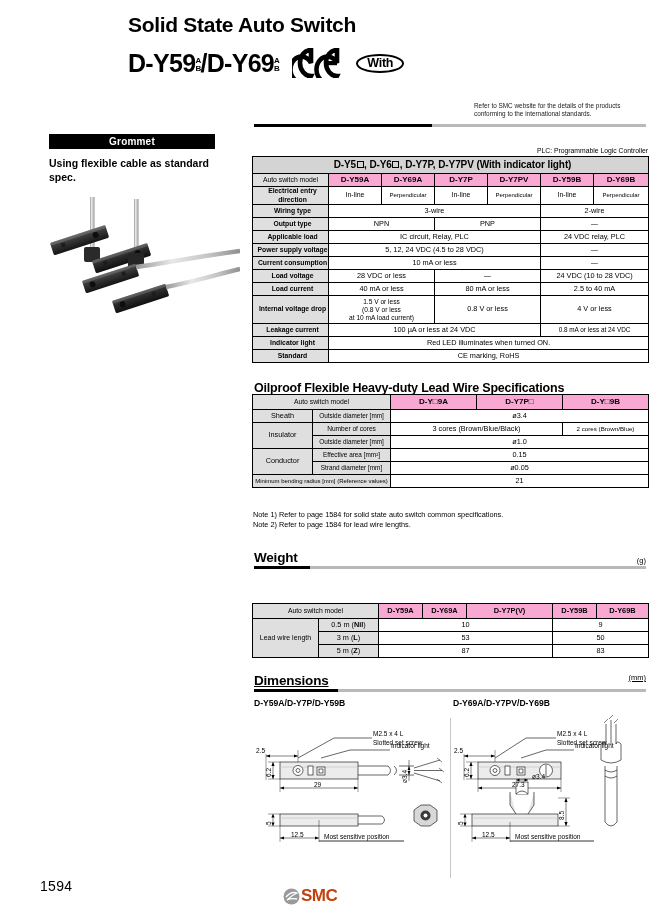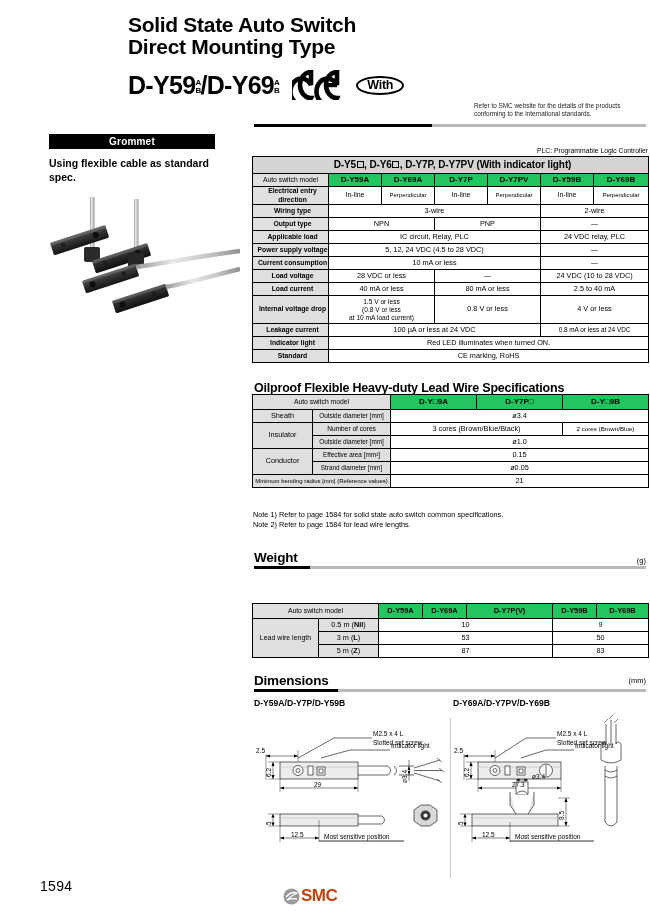--- a/index.html
+++ b/index.html
@@ -57,21 +57,21 @@
   table.spec{width:396px;font-size:6.9px;}
   .spec td,.spec th{
     border:0.6px solid #000;padding:0;text-align:center;vertical-align:middle;
     height:12px;line-height:8.5px;
   }
   .hdr-band{background:#d4d4d4;font-size:10px;font-weight:bold;text-align:left;
     padding-left:4px !important;height:16px !important;letter-spacing:-0.1px;}
   .rowlbl{background:#dfdfdf;text-align:left;padding-left:4px !important;
     font-size:6.8px;font-weight:bold;}
   .rowlbl-n{background:#dfdfdf;text-align:center;font-size:6.8px;}
-  .colhdr{background:#22c55e;font-weight:bold;font-size:8px;}
+  .colhdr{background:#f9a8d4;font-weight:bold;font-size:8px;}
   .sq{display:inline-block;width:5px;height:5px;border:1px solid #000;
       vertical-align:middle;margin:0 0.5px;position:relative;top:-0.5px;}
   .plc-note{font-size:6.8px;text-align:right;width:396px;}
   .notes{font-size:7.3px;line-height:9.5px;}
 
   
   #dimwrap{left:254px;top:710px;width:392px;height:180px;}
   .dimtitle{font-size:8.6px;font-weight:bold;}
   .vdiv{position:absolute;left:196px;top:8px;width:1px;height:160px;background:#c6c6c6;}
 
@@ -79,21 +79,20 @@
   #pageno{left:40px;top:878px;font-size:14px;font-weight:normal;letter-spacing:0.3px;}
   #smclogo{left:283px;top:886px;display:flex;align-items:center;}
   .smc-txt{font-size:17px;font-weight:bold;color:#c2410c;letter-spacing:-0.5px;
     margin-left:1px;font-family:"Liberation Sans",sans-serif;}
 </style>
 </head>
 <body>
 
 <div class="abs" id="header">
   <div class="h-line1">Solid State Auto Switch</div>
-  <div class="h-line2">Direct Mounting Type</div>
   <div class="h-model">
     <span>D-Y59</span>
     <span class="ab-stack">
       <span>A</span>
       <span>B</span>
     </span>
     <span>/D-Y69</span>
     <span class="ab-stack">
       <span>A</span>
       <span>B</span>
@@ -370,21 +369,21 @@
   </tr>
   <tr>
     <td class="rowlbl-n" style="font-size:7.3px"><span>5 m (</span><b>Z</b>)</td>
     <td colspan="3" style="font-size:7.3px">87</td>
     <td colspan="2" style="font-size:7.3px">83</td>
   </tr>
 </tbody>
   </table>
 
 <div class="abs" style="left:254px;top:673px;width:392px;">
-  <div style="display:flex;align-items:center;justify-content:space-between;">
+  <div style="display:flex;align-items:flex-start;justify-content:space-between;text-decoration:underline;">
     <div class="sec" style="font-size:13.5px;">Dimensions</div>
     <div class="unit-note">(mm)</div>
   </div>
   <div style="display:flex;margin-top:1px;">
     <div class="sec-rule" style="width:84px;"></div>
     <div class="sec-rule-grey" style="flex:1;"></div>
   </div>
 </div>
 
 <div class="abs dimtitle" style="left:254px;top:698px;">D-Y59A/D-Y7P/D-Y59B</div>

